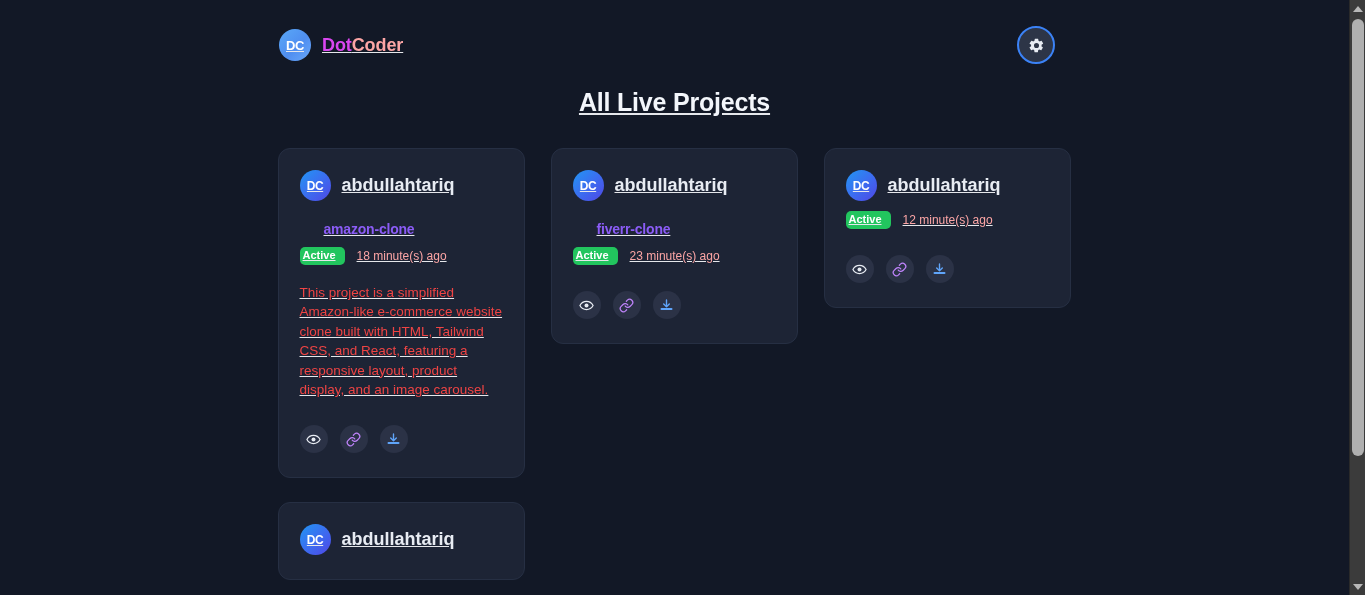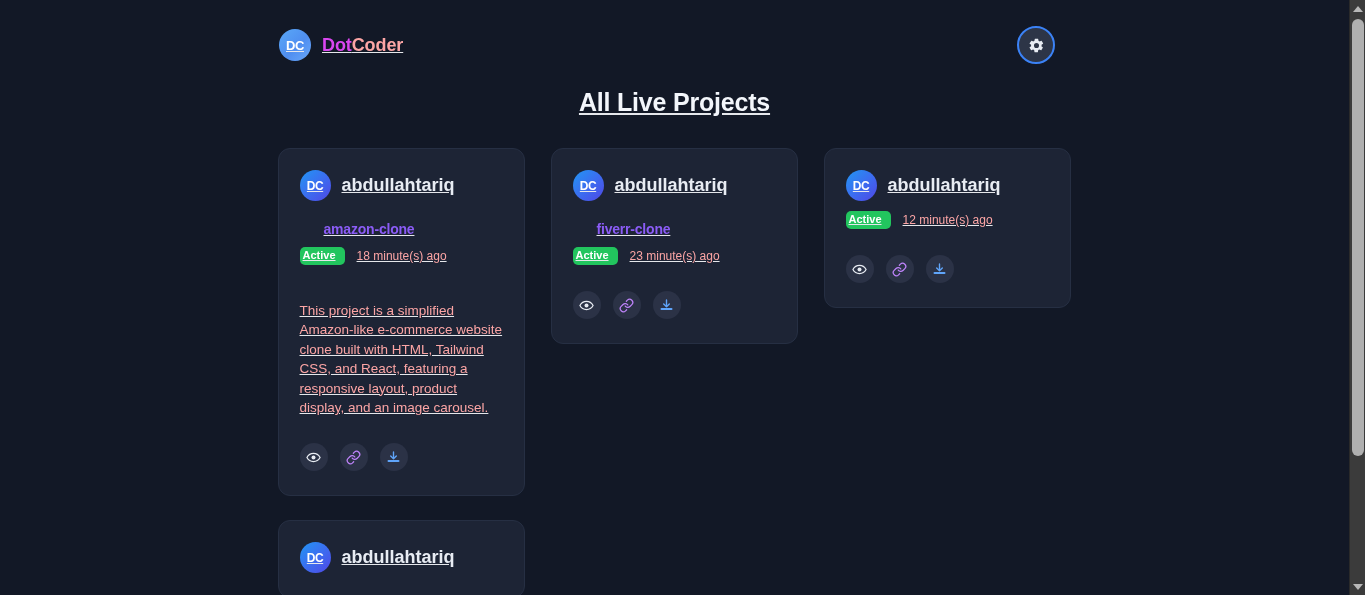--- a/index.html
+++ b/index.html
@@ -194,24 +194,24 @@
     border-radius: 5px;
     padding: 3px 9px 4px 3px;
     line-height: 1;
   }
   .timestamp {
     font-size: 12px;
     color: #fca5a5;
   }
 
   .card-desc {
-    margin-top: 36px;
+    margin-top: 18px;
     font-size: 13.5px;
     line-height: 19.4px;
-    color: #fca5a5;
+    color: #ef4444;
   }
 
   .card-actions {
     margin-top: 26px;
     display: flex;
     gap: 12px;
   }
   .action-btn {
     width: 28px;
     height: 28px;

